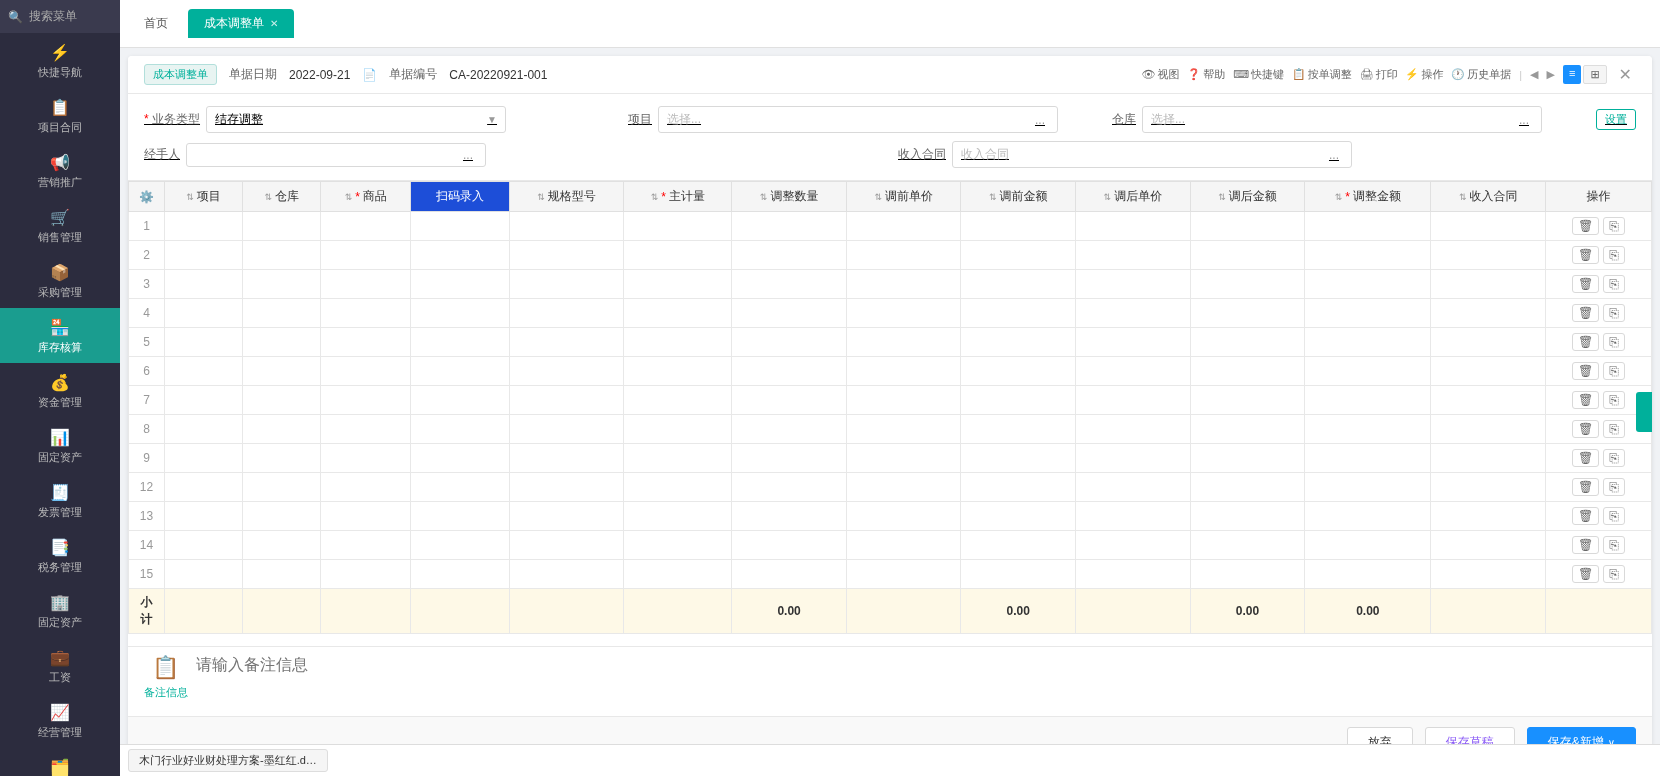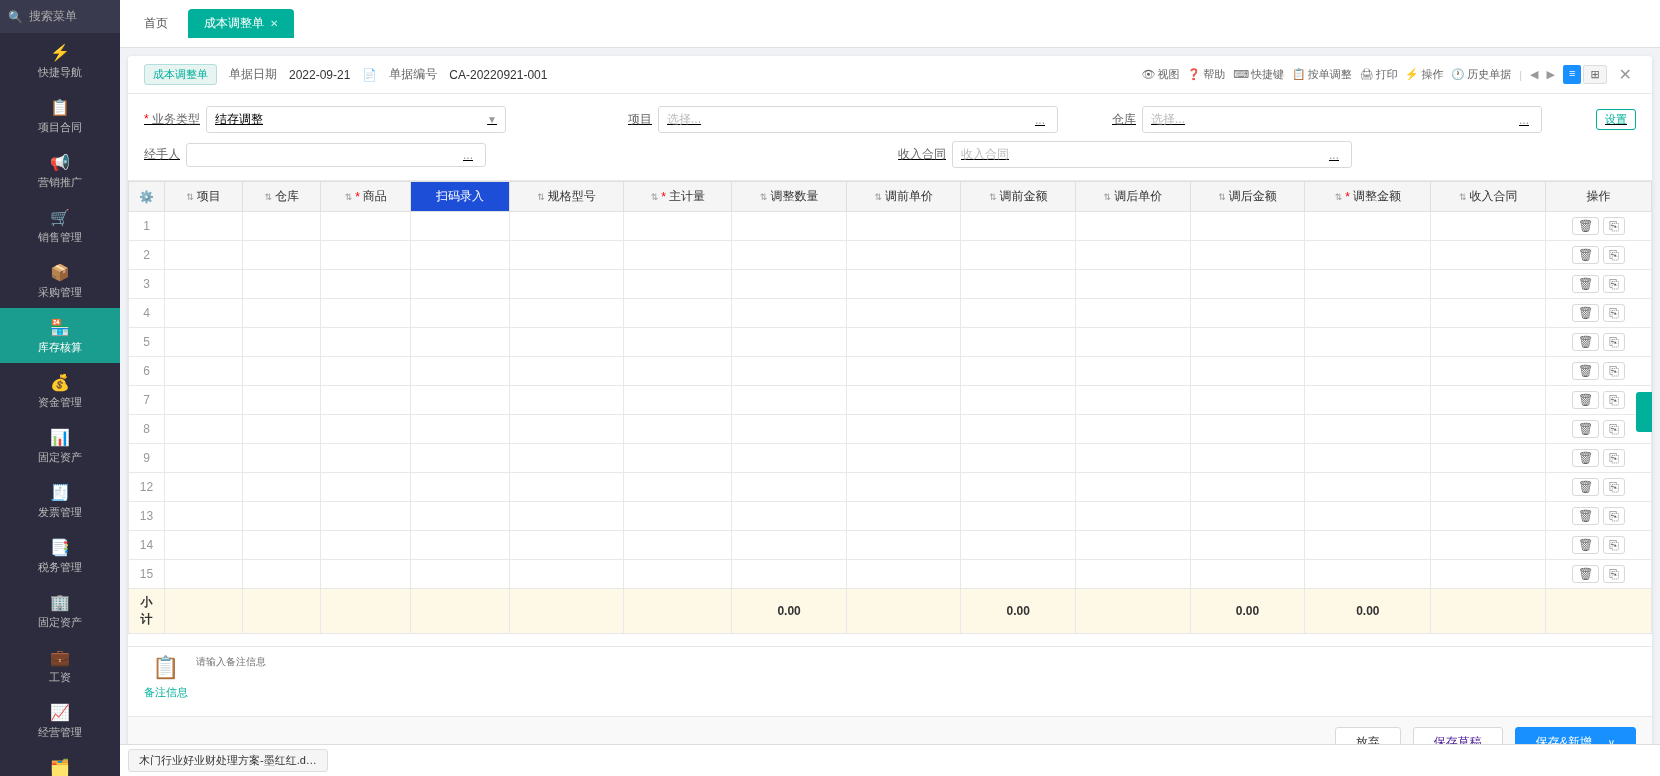--- a/index.html
+++ b/index.html
@@ -59,28 +59,28 @@
     .row-actions { display: flex; gap: 4px; justify-content: center; }
     .row-action-btn { background: none; border: 1px solid #d9d9d9; border-radius: 3px; padding: 1px 5px; cursor: pointer; font-size: 12px; color: #666; }
 
     
     .gear-cell { background: #f5f5f5; border: 1px solid #e0e0e0; text-align: center; cursor: pointer; }
 
     
     .notes-area { border-top: 1px solid #e8e8e8; padding: 8px 16px; display: flex; align-items: flex-start; gap: 8px; background: #fff; min-height: 70px; }
     .notes-icon-area { display: flex; flex-direction: column; align-items: center; gap: 4px; color: #00b09b; font-size: 11px; cursor: pointer; }
     .notes-icon-area .icon { font-size: 22px; }
-    .notes-input { flex: 1; border: none; outline: none; font-size: 10px; color: #999; resize: none; font-family: inherit; background: transparent; }
+    .notes-input { flex: 1; border: none; outline: none; font-size: 16px; color: #999; resize: none; font-family: inherit; background: transparent; }
 
     
     .footer { padding: 10px 16px; border-top: 1px solid #e8e8e8; display: flex; justify-content: flex-end; gap: 12px; background: #f9f9f9; }
     .btn { padding: 6px 20px; border-radius: 3px; font-size: 12px; cursor: pointer; border: 1px solid; }
     .btn-default { background: #fff; border-color: #d9d9d9; color: #333; }
-    .btn-secondary { background: #fff; border-color: #d9d9d9; color: #4c1d95; }
-    .btn-primary { background: #1890ff; border-color: #1890ff; color: #fff; display: flex; align-items: center; gap: 16px; }
+    .btn-secondary { background: #fff; border-color: #d9d9d9; color: #8b5cf6; }
+    .btn-primary { background: #1890ff; border-color: #1890ff; color: #fff; display: flex; align-items: center; gap: 4px; }
     .btn-primary .arrow-down { font-size: 10px; }
 
     
     .taskbar { position: absolute; bottom: 0; left: 120px; right: 0; background: #fff; border-top: 1px solid #ddd; height: 32px; display: flex; align-items: center; padding: 0 8px; gap: 8px; font-size: 11px; color: #333; z-index: 10; }
     .taskbar-item { background: #f5f5f5; border: 1px solid #ddd; padding: 3px 10px; border-radius: 3px; cursor: pointer; white-space: nowrap; overflow: hidden; max-width: 200px; text-overflow: ellipsis; }
 
     
     .right-edge { position: absolute; right: 0; top: 50%; transform: translateY(-50%); background: #00b09b; color: #fff; width: 16px; height: 40px; display: flex; align-items: center; justify-content: center; font-size: 10px; cursor: pointer; border-radius: 3px 0 0 3px; writing-mode: vertical-rl; }
 
     .col-star { color: red; }

